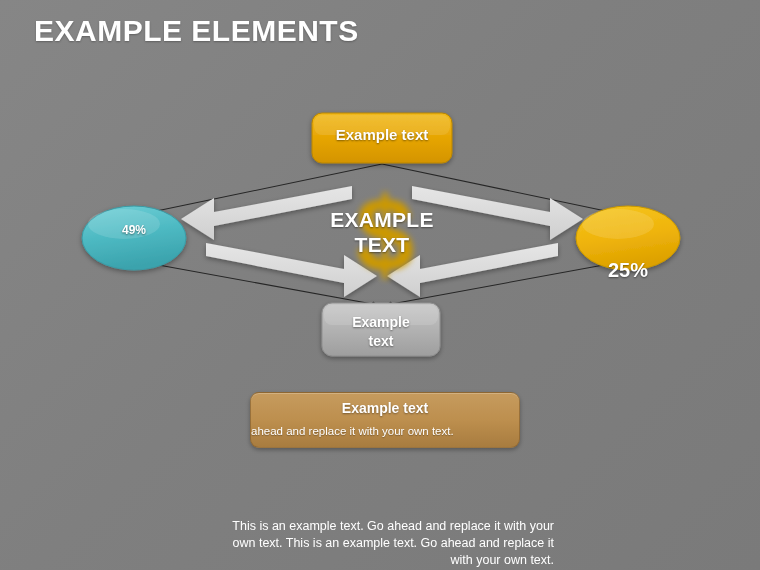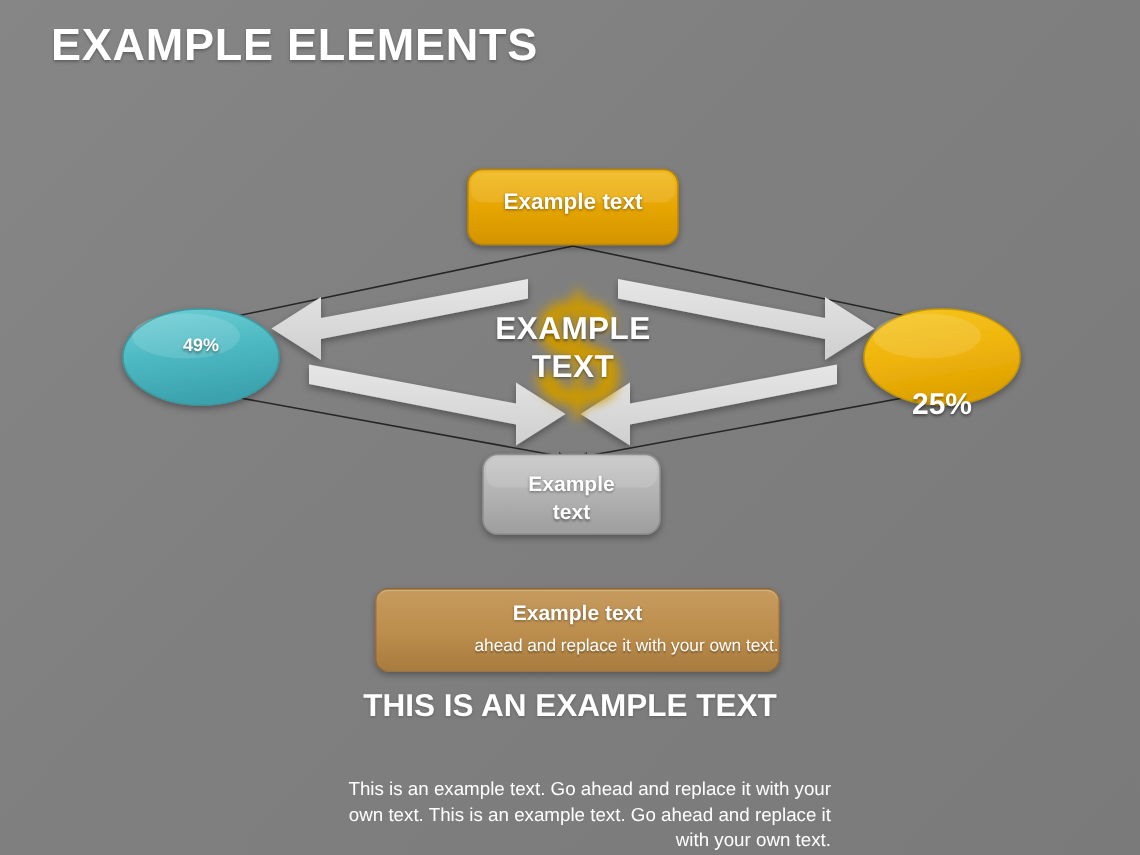--- a/index.html
+++ b/index.html
@@ -105,26 +105,25 @@
   }
   .callout-title {
     text-align: center;
     color: #ffffff;
     font-weight: bold;
     font-size: 14px;
     margin-top: 7px;
     text-shadow: 0 1px 2px rgba(0,0,0,0.4);
   }
   .callout-body {
-    text-align: right;
+    text-align: left;
     color: #ffffff;
     font-size: 11.5px;
     margin-top: 9px;
     text-shadow: 0 1px 1px rgba(0,0,0,0.3);
-    padding-left: 23px;
   }
 
   
   .footer-heading {
     position: absolute;
     left: 0;
     top: 459px;
     width: 760px;
     text-align: center;
     font-size: 21px;
@@ -252,17 +251,16 @@
   <div class="node-label lbl-center">
     <div>EXAMPLE</div>
     <div>TEXT</div>
   </div>
 
   <div class="callout">
     <div class="callout-title">Example text</div>
     <div class="callout-body">ahead and replace it with your own text.</div>
   </div>
 
-  <div class="footer-heading">THIS IS AN EXAMPLE TEXT</div>
 
   <div class="footer-paragraph">This is an example text. Go ahead and replace it with your own text. This is an example text. Go ahead and replace it with your own text.</div>
 
 </div>
 
 </body></html>

